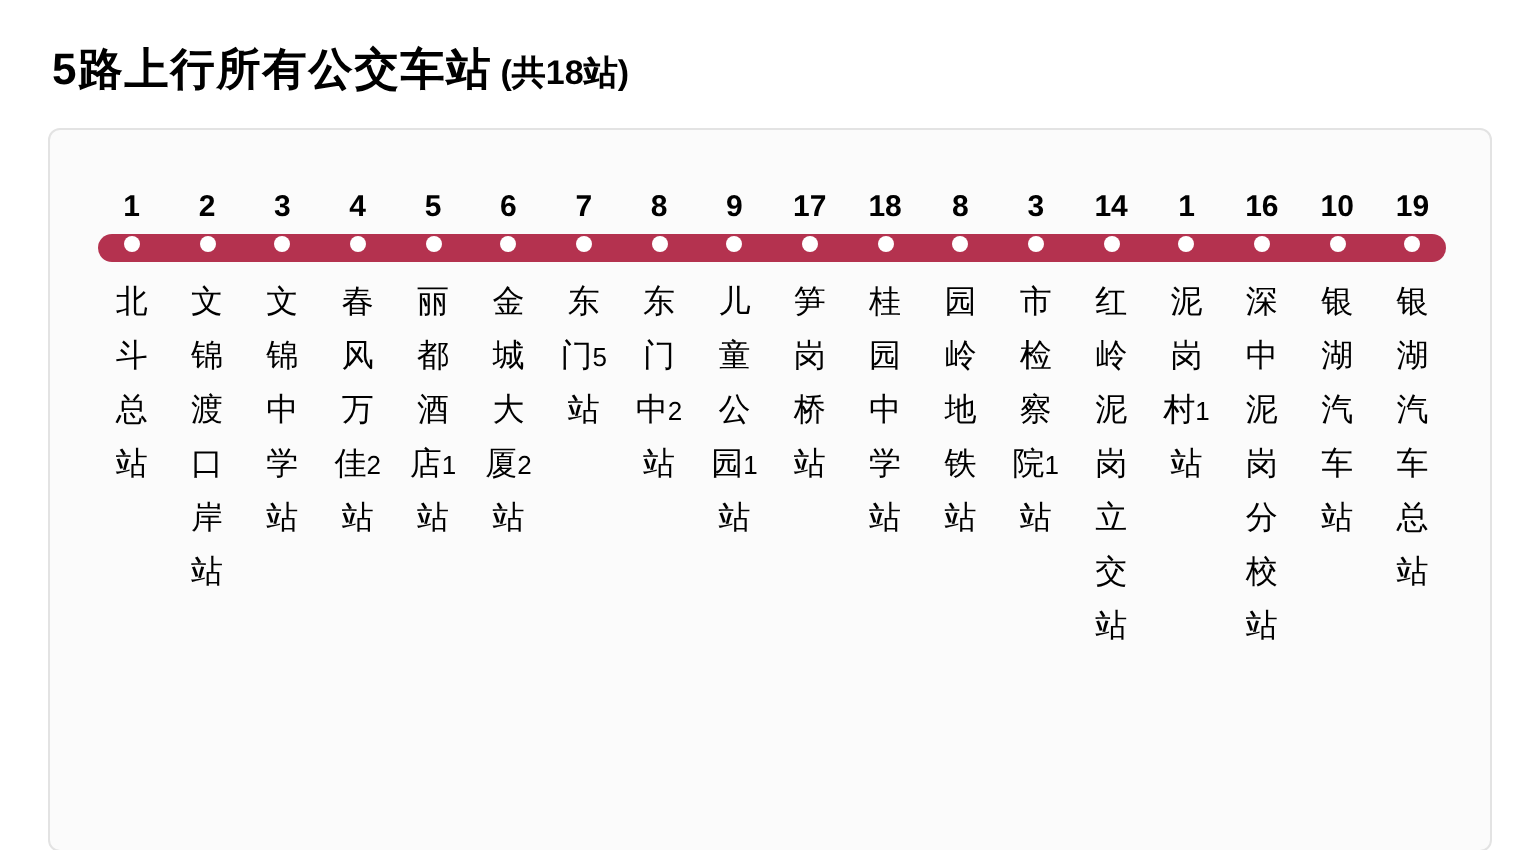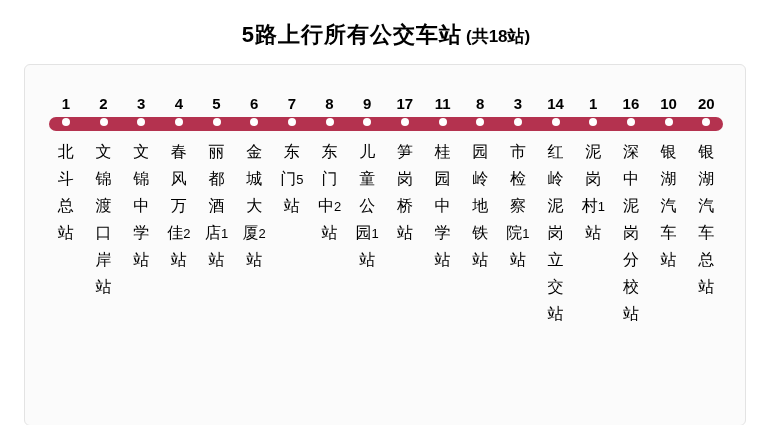--- a/index.html
+++ b/index.html
@@ -12,21 +12,20 @@
   .page {
     width: 768px;
     height: 425px;
     box-sizing: border-box;
     padding: 14px 22px 0 24px;
     overflow: hidden;
   }
   .title-row {
     margin: 6px 0 14px 2px;
     white-space: nowrap;
-    text-align: center;
   }
   .title-main {
     font-size: 22px;
     font-weight: bold;
     letter-spacing: 1px;
   }
   .title-sub {
     font-size: 17px;
     font-weight: bold;
     margin-left: 4px;
@@ -231,21 +230,21 @@
             <div class="station-dot"></div>
           </div>
           <div class="station-name">
             <div class="name-cell">笋</div>
             <div class="name-cell">岗</div>
             <div class="name-cell">桥</div>
             <div class="name-cell">站</div>
           </div>
         </div>
         <div class="station-col">
-          <div class="station-index">11</div>
+          <div class="station-index">18</div>
           <div class="dot-wrap">
             <div class="station-dot"></div>
           </div>
           <div class="station-name">
             <div class="name-cell">桂</div>
             <div class="name-cell">园</div>
             <div class="name-cell">中</div>
             <div class="name-cell">学</div>
             <div class="name-cell">站</div>
           </div>
@@ -325,21 +324,21 @@
           </div>
           <div class="station-name">
             <div class="name-cell">银</div>
             <div class="name-cell">湖</div>
             <div class="name-cell">汽</div>
             <div class="name-cell">车</div>
             <div class="name-cell">站</div>
           </div>
         </div>
         <div class="station-col">
-          <div class="station-index">20</div>
+          <div class="station-index">19</div>
           <div class="dot-wrap">
             <div class="station-dot"></div>
           </div>
           <div class="station-name">
             <div class="name-cell">银</div>
             <div class="name-cell">湖</div>
             <div class="name-cell">汽</div>
             <div class="name-cell">车</div>
             <div class="name-cell">总</div>
             <div class="name-cell">站</div>

